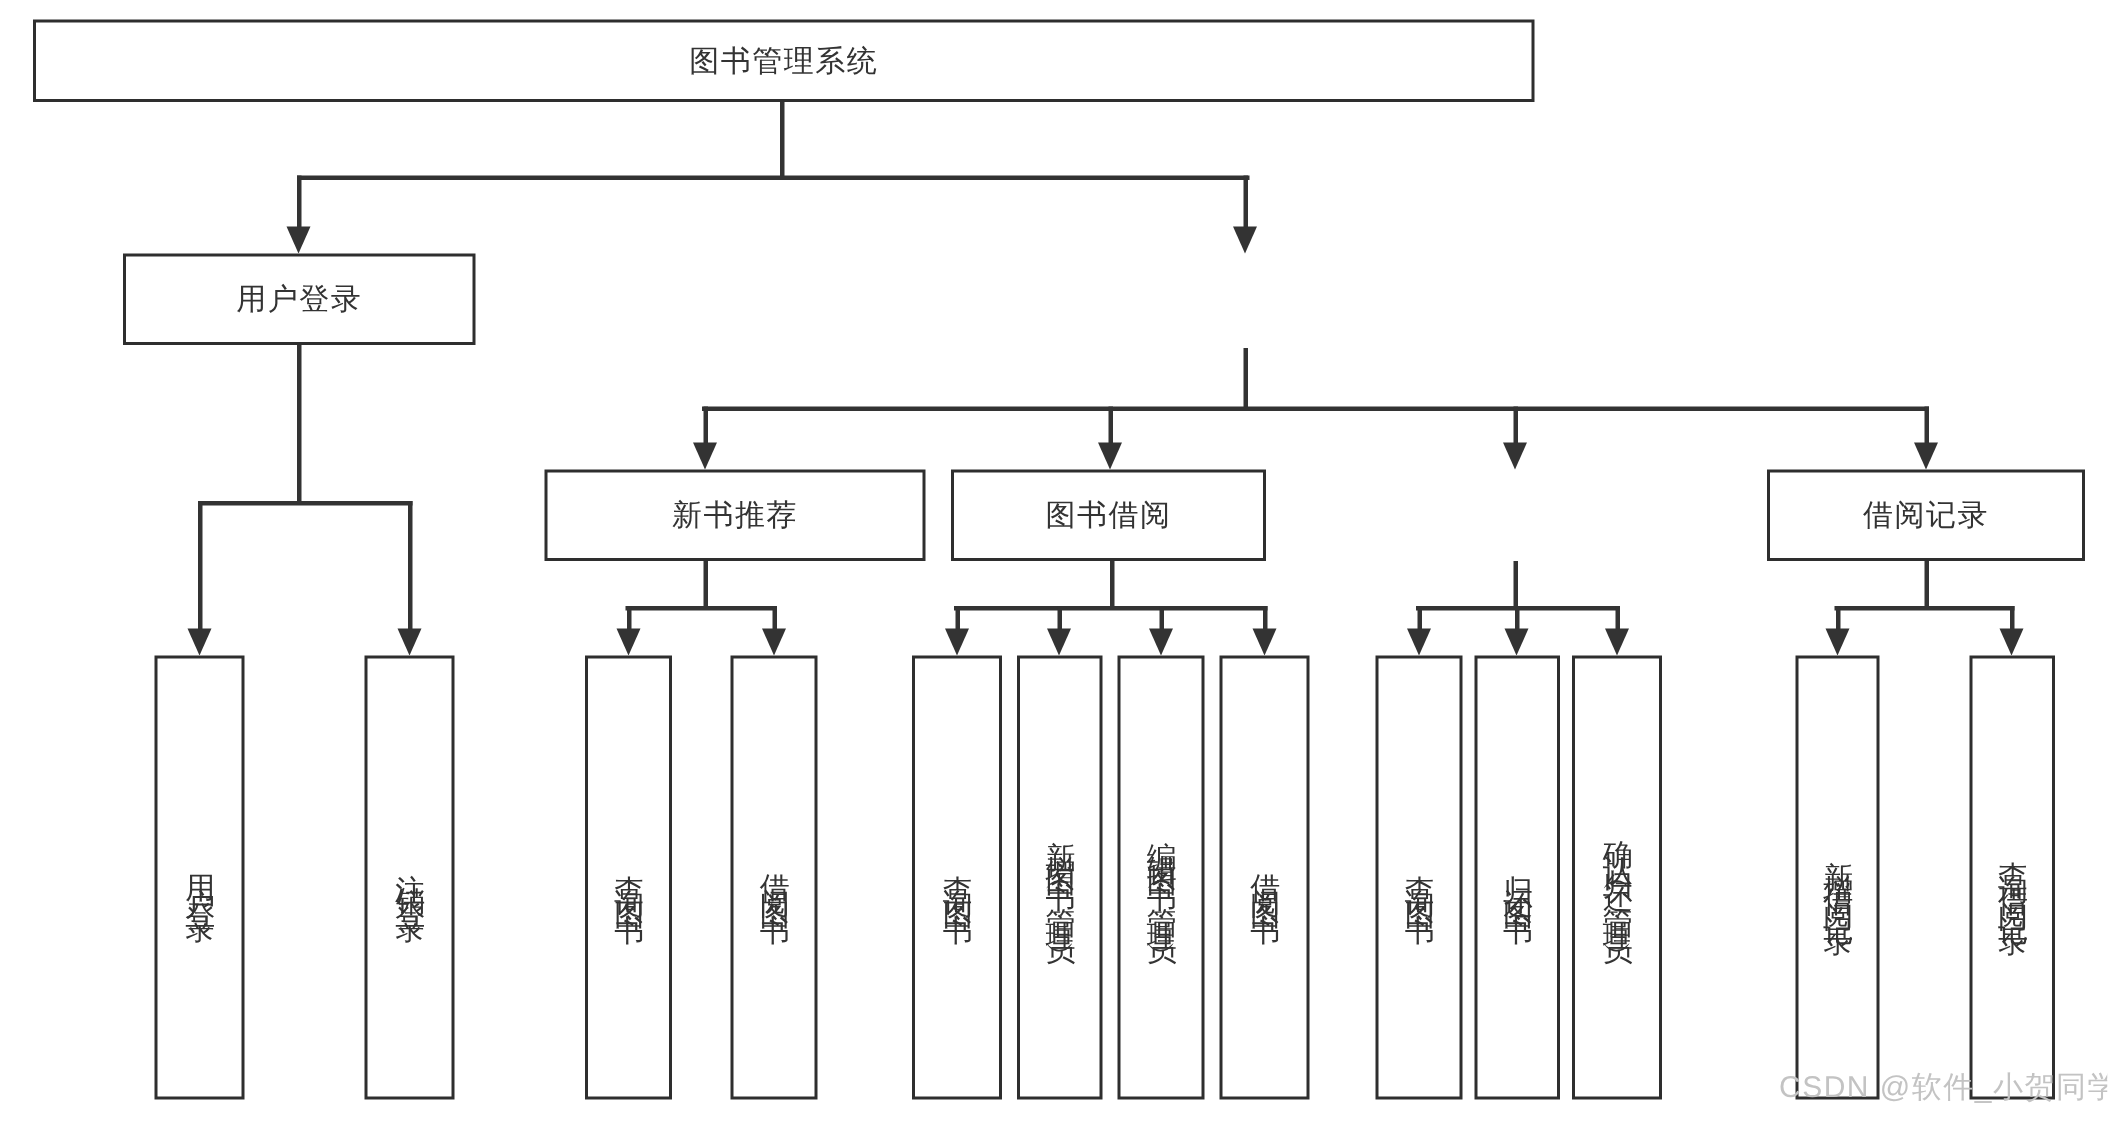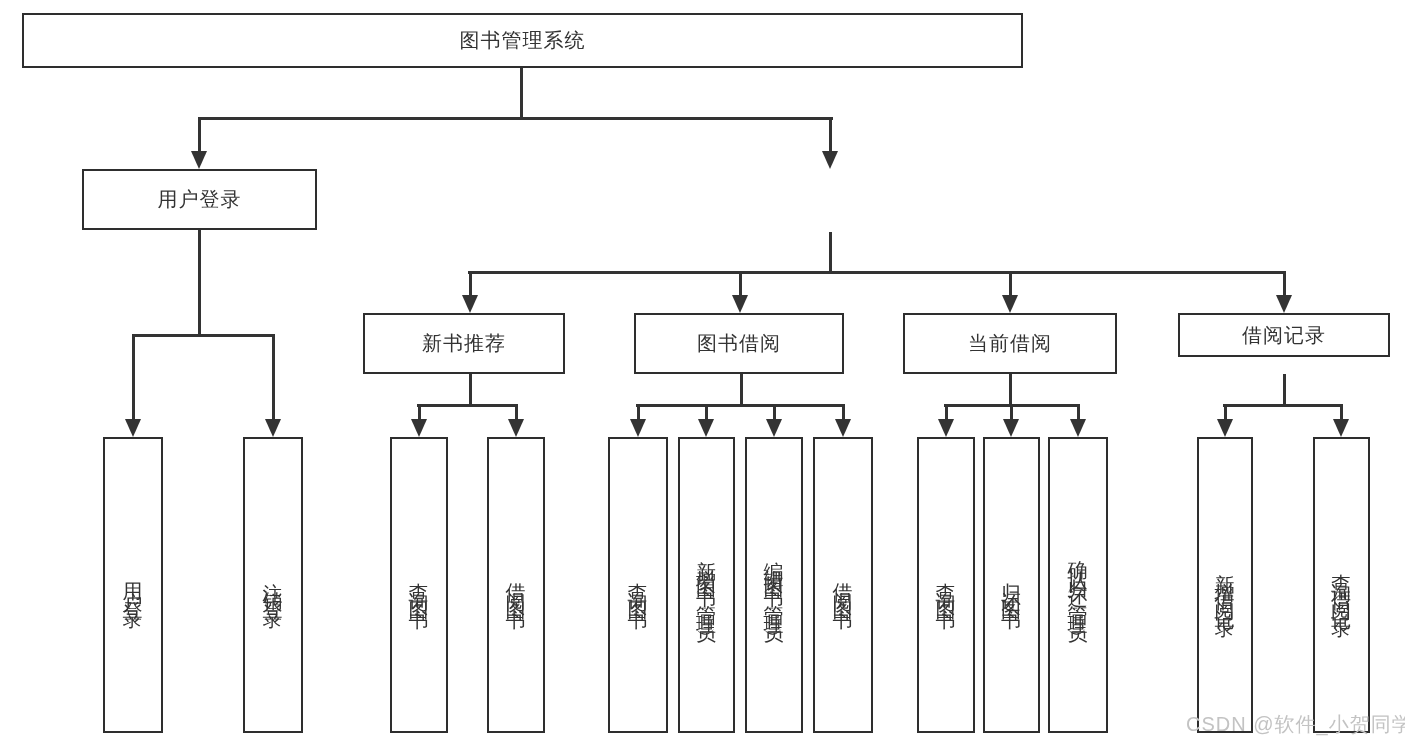--- a/index.html
+++ b/index.html
@@ -58,27 +58,26 @@
 </head>
 <body>
 
 <div id="canvas">
 
   <div class="box" style="left:22px;top:13px;width:1001px;height:55px">图书管理系统</div>
 
   <div class="box" style="left:82px;top:169px;width:235px;height:61px">用户登录</div>
 
 
-  <div class="box" style="left:363px;top:313px;width:202px;height:61px">新书推荐</div>
+  <div class="box" style="left:363px;top:313px;width:254px;height:61px">新书推荐</div>
 
   <div class="box" style="left:634px;top:313px;width:210px;height:61px">图书借阅</div>
 
-  <div class="box" style="left:903px;top:313px;width:214px;height:61px">当前借阅</div>
 
-  <div class="box" style="left:1178px;top:313px;width:212px;height:44px">借阅记录</div>
+  <div class="box" style="left:1178px;top:313px;width:212px;height:61px">借阅记录</div>
 
   <div class="box leaf" style="left:103px;top:437px;width:60px;height:296px">用户登录</div>
   <div class="box leaf" style="left:243px;top:437px;width:60px;height:296px">注销登录</div>
 
   <div class="box leaf" style="left:390px;top:437px;width:58px;height:296px">查询图书</div>
   <div class="box leaf" style="left:487px;top:437px;width:58px;height:296px">借阅图书</div>
 
   <div class="box leaf" style="left:608px;top:437px;width:60px;height:296px">查询图书</div>
   <div class="box leaf" style="left:678px;top:437px;width:57px;height:296px">新增图书（管理员）</div>
   <div class="box leaf" style="left:745px;top:437px;width:58px;height:296px">编辑图书（管理员）</div>

